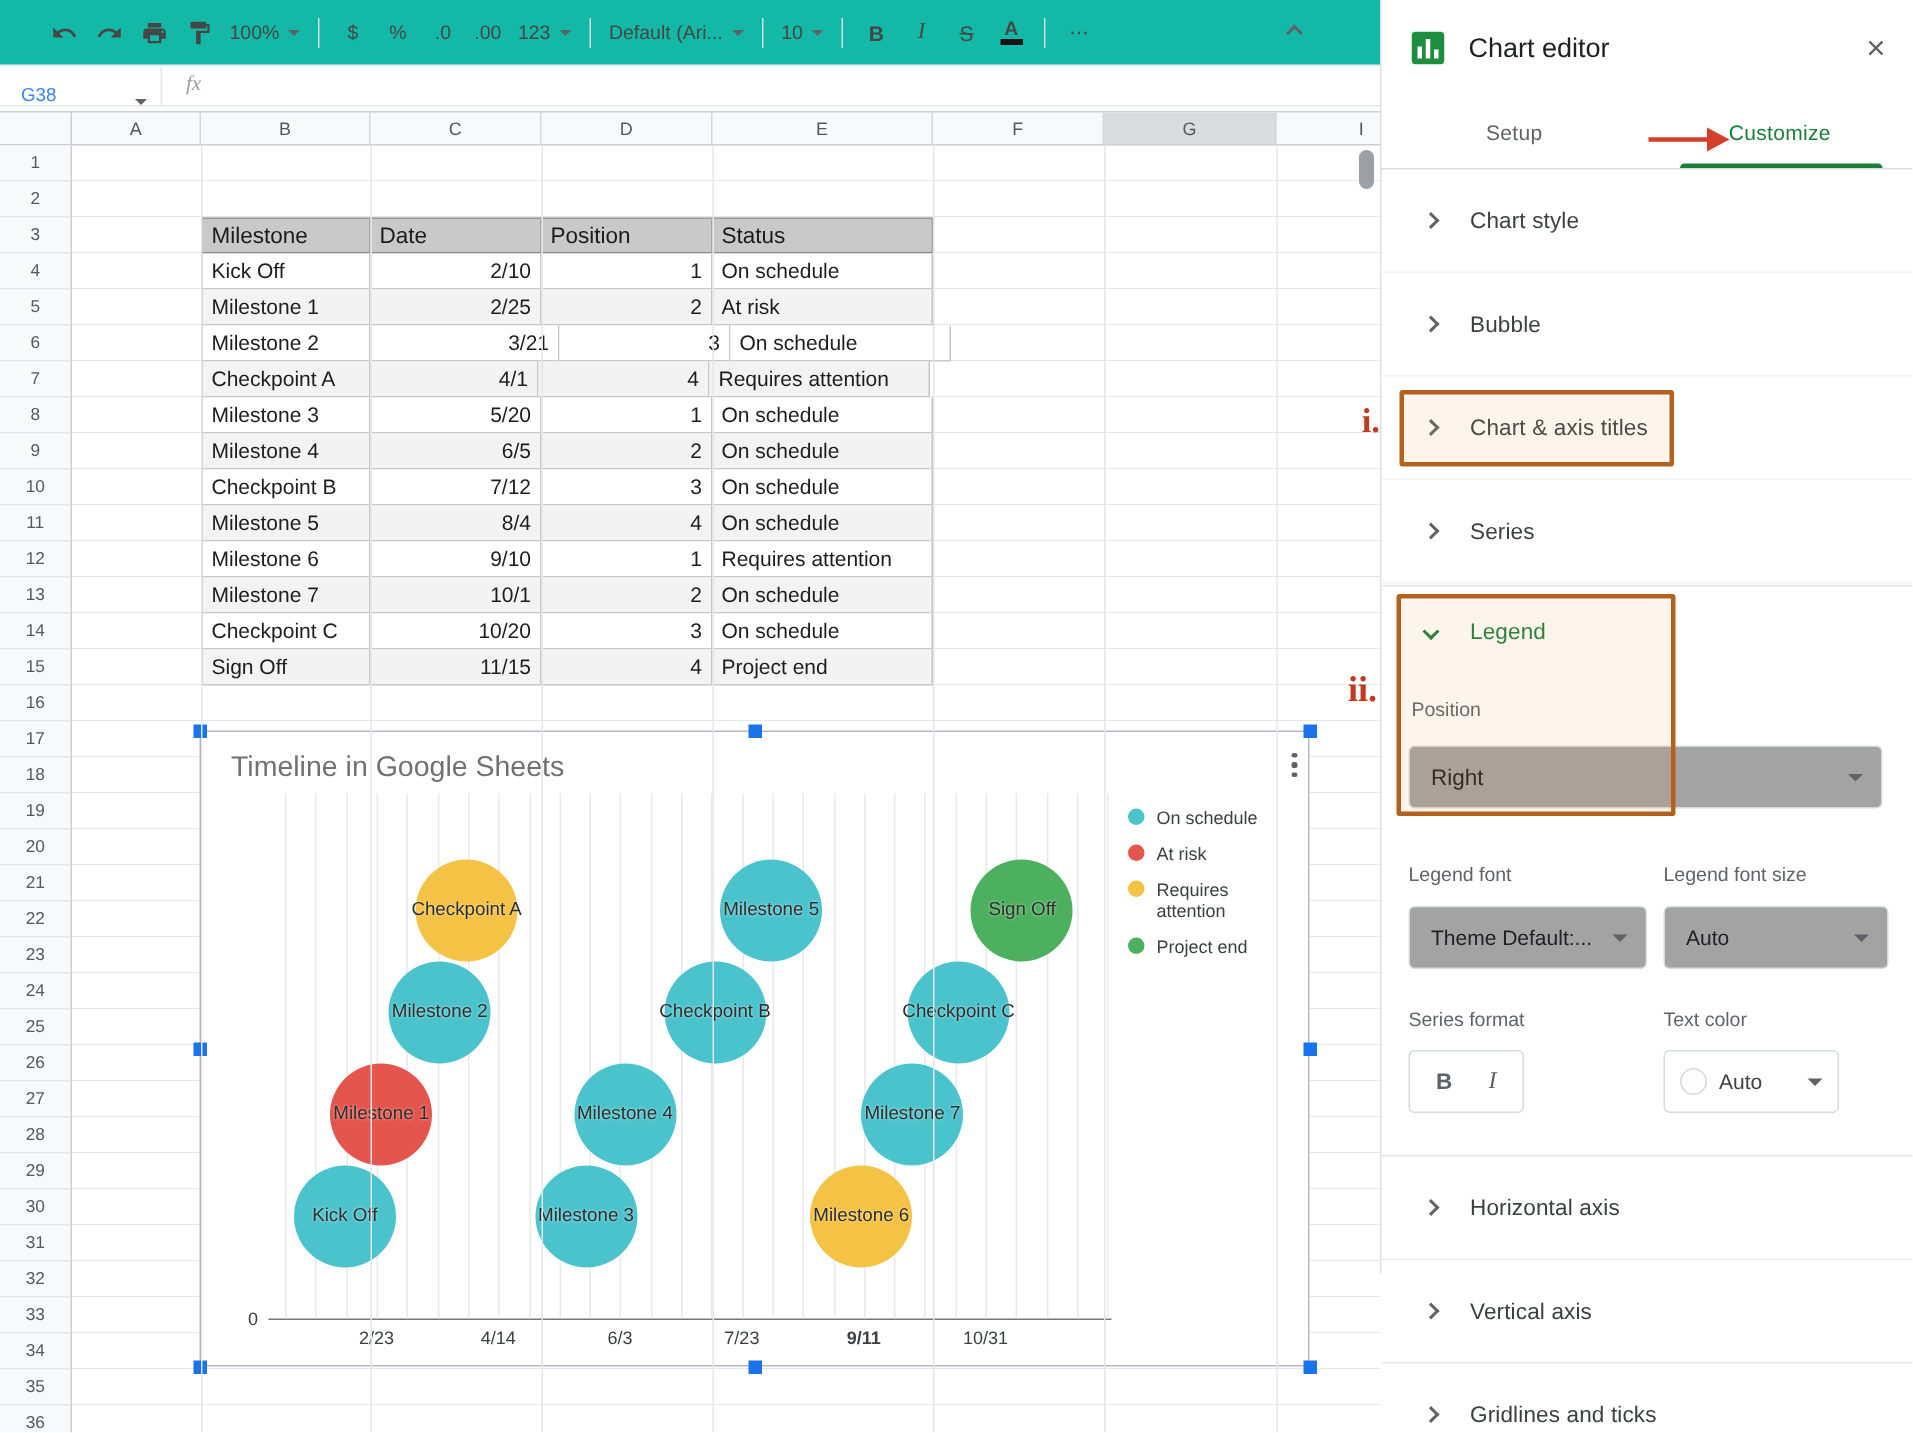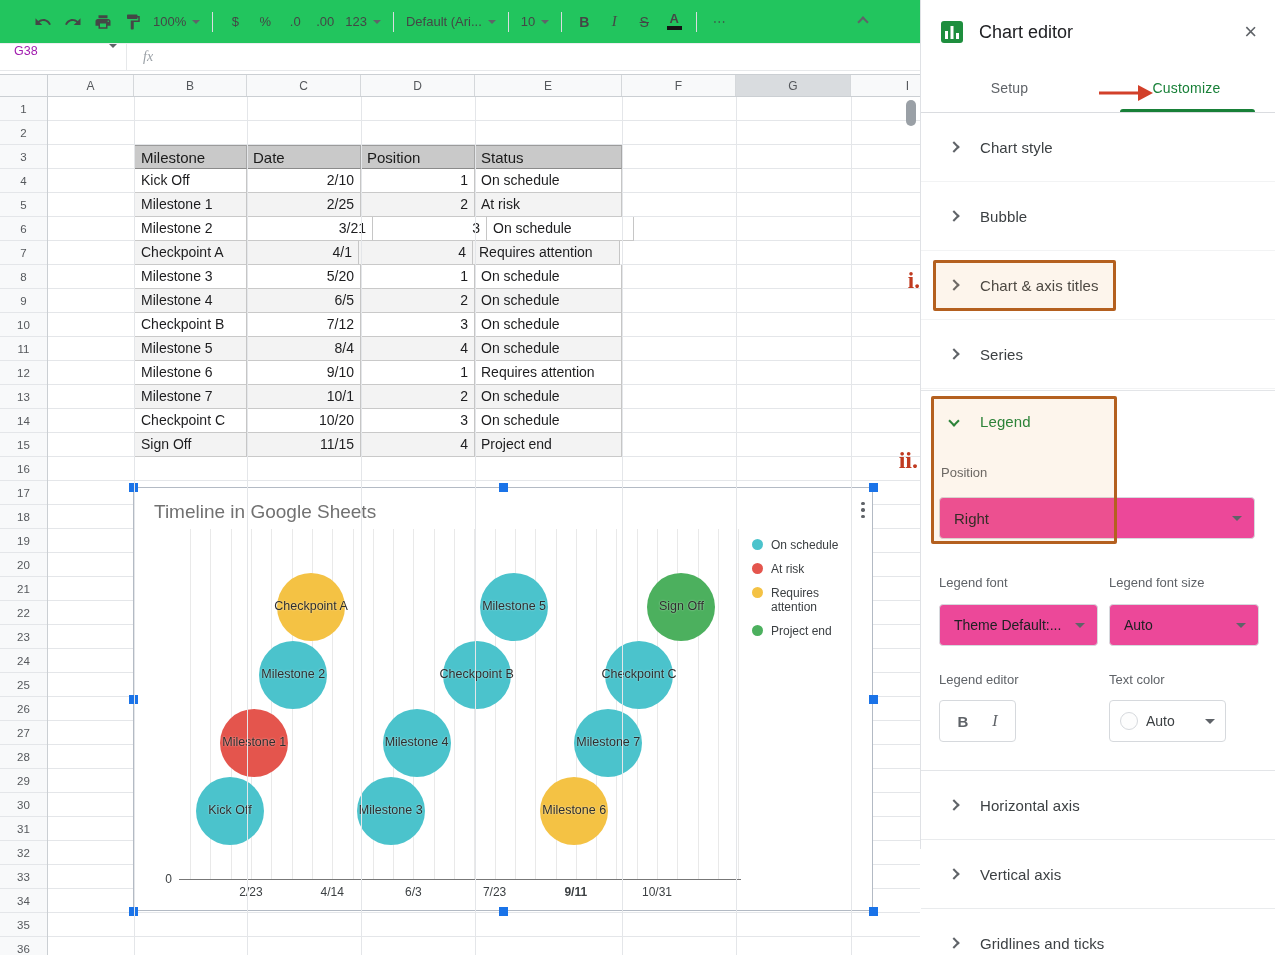--- a/index.html
+++ b/index.html
@@ -1,40 +1,40 @@
 <!DOCTYPE html>
 <html><head>
 <meta charset="utf-8">
 <style>
 *{box-sizing:border-box;margin:0;padding:0}
 html,body{width:1275px;height:955px;overflow:hidden}
 body{font-family:"Liberation Sans",sans-serif;background:#fff;position:relative}
 #app{position:absolute;inset:0;width:1275px;height:955px;overflow:hidden}
 
 
-#toolbar{position:absolute;left:0;top:0;width:920px;height:44px;display:flex;align-items:center;padding-left:28px;border-bottom:1px solid #eceef0;background:#22c55e}
+#toolbar{position:absolute;left:0;top:0;width:920px;height:44px;display:flex;align-items:center;padding-left:28px;border-bottom:1px solid #eceef0;background:#14b8a6}
 .tbtn{height:28px;min-width:30px;padding:0 5px;display:flex;align-items:center;justify-content:center;border-radius:4px;font-size:13px;color:#444746;cursor:pointer;flex:none}
 .tbtn svg{width:18px;height:18px;fill:#444746}
 .tbtn.bld{font-weight:bold;font-size:14px}
 .tbtn.itl{font-family:"Liberation Serif",serif;font-style:italic;font-size:15px}
 .tbtn.stk{text-decoration:line-through;font-size:14px}
 .tbtn.acol{flex-direction:column;gap:1px}
 .aletter{font-size:13px;font-weight:bold;line-height:12px}
 .abar{width:15px;height:4px;background:#141414}
 .tsep{width:1px;height:20px;background:#dadce0;margin:0 7px;flex:none}
 .caret{width:0;height:0;border-left:4px solid transparent;border-right:4px solid transparent;border-top:4.5px solid #5f6368;margin-left:6px}
 .chev{display:inline-block;width:8px;height:8px;border-right:2px solid #5f6368;border-bottom:2px solid #5f6368}
 .chev.right{transform:rotate(-45deg)}
 .chev.down{transform:rotate(45deg);border-color:#188038}
 .chev.up{transform:rotate(-135deg)}
 #hideMenus{margin-left:auto;margin-right:42px}
 
 
 #formulaBar{position:absolute;left:0;top:44px;width:920px;height:27px;background:#fff;border-bottom:1px solid #e6e8ea;display:flex;align-items:stretch}
-#nameBox{width:127px;display:flex;align-items:flex-start;padding-left:14px;font-size:12.5px;color:#a21caf;border-right:1px solid #e6e8ea;cursor:pointer}
+#nameBox{width:108px;display:flex;align-items:flex-end;padding-left:14px;font-size:12.5px;color:#3b82f6;border-right:1px solid #e6e8ea;cursor:pointer}
 #nameBox .caret{margin-left:auto;margin-right:9px}
 #fxWrap{display:flex;align-items:center;padding-left:16px;width:60px}
 .fx{font-family:"Liberation Serif",serif;font-style:italic;font-size:14px;color:#9aa0a6}
 
 
 #corner{position:absolute;left:0;top:74px;width:48px;height:23px;background:#f8f9fa;border-top:1px solid #cbcfd3;border-bottom:1px solid #cbcfd3;border-right:1px solid #cbcfd3}
 #colHeaders{position:absolute;left:48px;top:74px;width:872px;height:23px;display:flex;overflow:hidden;border-top:1px solid #cbcfd3;border-bottom:1px solid #cbcfd3;background:#f8f9fa}
 .colhdr{height:100%;display:flex;align-items:center;justify-content:center;font-size:12px;color:#55585c;border-right:1px solid #d5d8db;flex:none}
 .colhdr.sel{background:#d9dcdf}
 #rowHeaders{position:absolute;left:0;top:97px;width:48px;height:858px;background:#f8f9fa;border-right:1px solid #cbcfd3;overflow:hidden}
@@ -79,21 +79,21 @@
 .tab.active::after{content:"";position:absolute;left:22px;right:20px;bottom:0;height:3px;background:#188038;border-radius:3px 3px 0 0}
 #sectionsTop{position:absolute;left:0;top:113px;width:100%}
 #sectionsBottom{position:absolute;left:0;top:770px;width:100%;border-top:1px solid #e3e5e8}
 .panel-row{height:69px;display:flex;align-items:center;padding-left:29px;cursor:pointer;border-bottom:1px solid #f2f3f4}
 #sectionsBottom .panel-row{border-bottom:1px solid #e9ebed}
 .sec-label{margin-left:22px;font-size:15px;color:#3c4043;font-weight:400;letter-spacing:.1px}
 #legendBlock{position:absolute;left:0;top:390px;width:100%;height:380px;border-top:1px solid #e3e5e8}
 #legendHeader{height:60px;display:flex;align-items:center;padding-left:29px;cursor:pointer}
 #legendHeader .sec-label{color:#188038}
 .fieldLabel{position:absolute;font-size:13px;color:#5f6368}
-.dropdown{position:absolute;height:42px;border:1px solid #d6d9dd;border-radius:4px;display:flex;align-items:center;padding:0 12px 0 14px;font-size:15px;color:#202124;background:#ec4899;cursor:pointer;white-space:nowrap;overflow:hidden}
+.dropdown{position:absolute;height:42px;border:1px solid #d6d9dd;border-radius:4px;display:flex;align-items:center;padding:0 12px 0 14px;font-size:15px;color:#202124;background:#a3a3a3;cursor:pointer;white-space:nowrap;overflow:hidden}
 .dropdown .dd-caret{margin-left:auto}
 .dd-caret{width:0;height:0;border-left:5px solid transparent;border-right:5px solid transparent;border-top:5.5px solid #5f6368;flex:none}
 .fmtBox{position:absolute;height:42px;border:1px solid #d6d9dd;border-radius:4px;display:flex;align-items:center;justify-content:center;gap:24px;background:#fff}
 .fmtB{font-weight:bold;font-size:15px;color:#5f6368;cursor:pointer}
 .fmtI{font-family:"Liberation Serif",serif;font-style:italic;font-size:16px;color:#5f6368;cursor:pointer}
 .swatch{width:18px;height:18px;border-radius:50%;background:#fdfdfd;border:1px solid #d6d9dd;flex:none}
 
 
 .hl-box{position:absolute;border:3px solid #b4601f;background:rgba(235,160,70,.10);z-index:40;pointer-events:none;border-radius:2px}
 #hlBoxI{left:933px;top:260px;width:183px;height:51px}
@@ -463,21 +463,21 @@
       <div class="fieldLabel" style="left:18px;top:184px">Legend font</div>
       <div class="fieldLabel" style="left:188px;top:184px">Legend font size</div>
       <div class="dropdown" style="left:18px;top:213px;width:159px;font-size:14px">
         <span style="overflow:hidden;white-space:nowrap">Theme Default:...</span>
           <span class="dd-caret"></span>
       </div>
       <div class="dropdown" style="left:188px;top:213px;width:150px;font-size:14px">
         <span>Auto</span>
           <span class="dd-caret"></span>
       </div>
-      <div class="fieldLabel" style="left:18px;top:281px">Legend editor</div>
+      <div class="fieldLabel" style="left:18px;top:281px">Series format</div>
       <div class="fieldLabel" style="left:188px;top:281px">Text color</div>
       <div class="fmtBox" style="left:18px;top:309px;width:77px">
         <span class="fmtB">B</span>
         <span class="fmtI">I</span>
       </div>
       <div class="fmtBox" style="left:188px;top:309px;width:117px;justify-content:flex-start;padding:0 10px;gap:8px">
         <span class="swatch"></span>
         <span style="font-size:14px;color:#3c4043">Auto</span>
         <span class="dd-caret" style="margin-left:auto"></span>
       </div>

